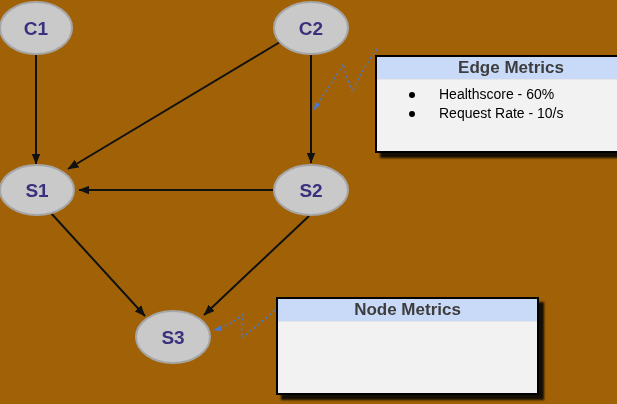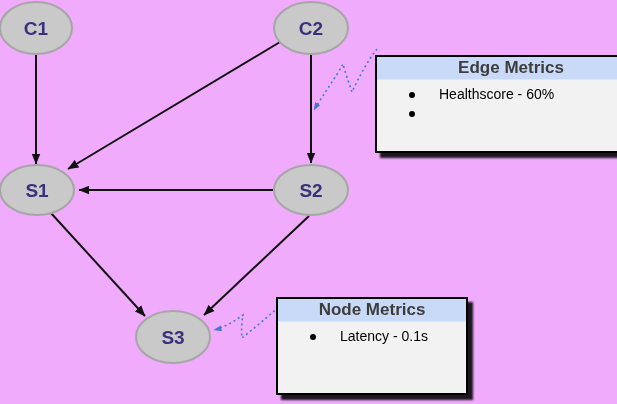--- a/index.html
+++ b/index.html
@@ -1,18 +1,18 @@
 <!DOCTYPE html>
 <html><head>
 <meta charset="utf-8">
 <style>
   html,body{margin:0;padding:0;background:#ffffff;}
   .stage{
     position:relative;width:617px;height:404px;overflow:hidden;
-    background:#f0abfc;font-family:"Liberation Sans",sans-serif;
+    background:#a16207;font-family:"Liberation Sans",sans-serif;
   }
   .graph-svg{position:absolute;left:0;top:0;}
   .edge-line{stroke:#111111;stroke-width:2;}
   .node-ellipse{fill:#c9c9c9;stroke:#a6a6a6;stroke-width:2;}
   .node-label{
     font-family:"Liberation Sans",sans-serif;font-weight:bold;font-size:19px;
     fill:#39317e;text-anchor:middle;
   }
   .callout-path{fill:none;stroke:#4a78cf;stroke-width:1.6;stroke-dasharray:2 3;}
   .panel{
@@ -27,21 +27,21 @@
   .panel-list{list-style:none;margin:0;padding:5px 0 0 0;}
   .panel-list li{display:flex;align-items:center;height:19px;}
   .bullet-dot{
     display:inline-block;width:6px;height:6px;border-radius:50%;
     background:#000000;margin-left:32px;margin-right:24px;flex:0 0 auto;
   }
   .metric-text{
     font-size:14px;color:#000000;white-space:pre-wrap;line-height:19px;
   }
   .panel-edge{left:375px;top:39px;width:272px;height:98px;margin-top:16px;}
-  .panel-node{left:276px;top:297px;width:192px;height:98px;}
+  .panel-node{left:276px;top:297px;width:263px;height:98px;}
 </style>
 </head>
 <body>
 
 <div class="stage">
 
   <svg class="graph-svg" width="617" height="404" viewBox="0 0 617 404">
     <defs>
       <marker id="arrow-black" viewBox="0 0 10 8" refX="9.5" refY="4" markerWidth="11" markerHeight="9" orient="auto" markerUnits="userSpaceOnUse">
         <path d="M0,0 L10,4 L0,8 z" fill="#111111"></path>
@@ -85,27 +85,24 @@
 
   <div class="panel panel-edge">
     <div class="panel-header">Edge Metrics</div>
     <ul class="panel-list">
       <li>
         <span class="bullet-dot"></span>
         <span class="metric-text">Healthscore - 60%</span>
       </li>
       <li>
         <span class="bullet-dot"></span>
+        <span class="metric-text">Request Rate - 10/s</span>
       </li>
     </ul>
   </div>
 
   <div class="panel panel-node">
     <div class="panel-header">Node Metrics</div>
     <ul class="panel-list">
-      <li>
-        <span class="bullet-dot"></span>
-        <span class="metric-text">Latency - 0.1s</span>
-      </li>
     </ul>
   </div>
 
 </div>
 
 </body></html>

